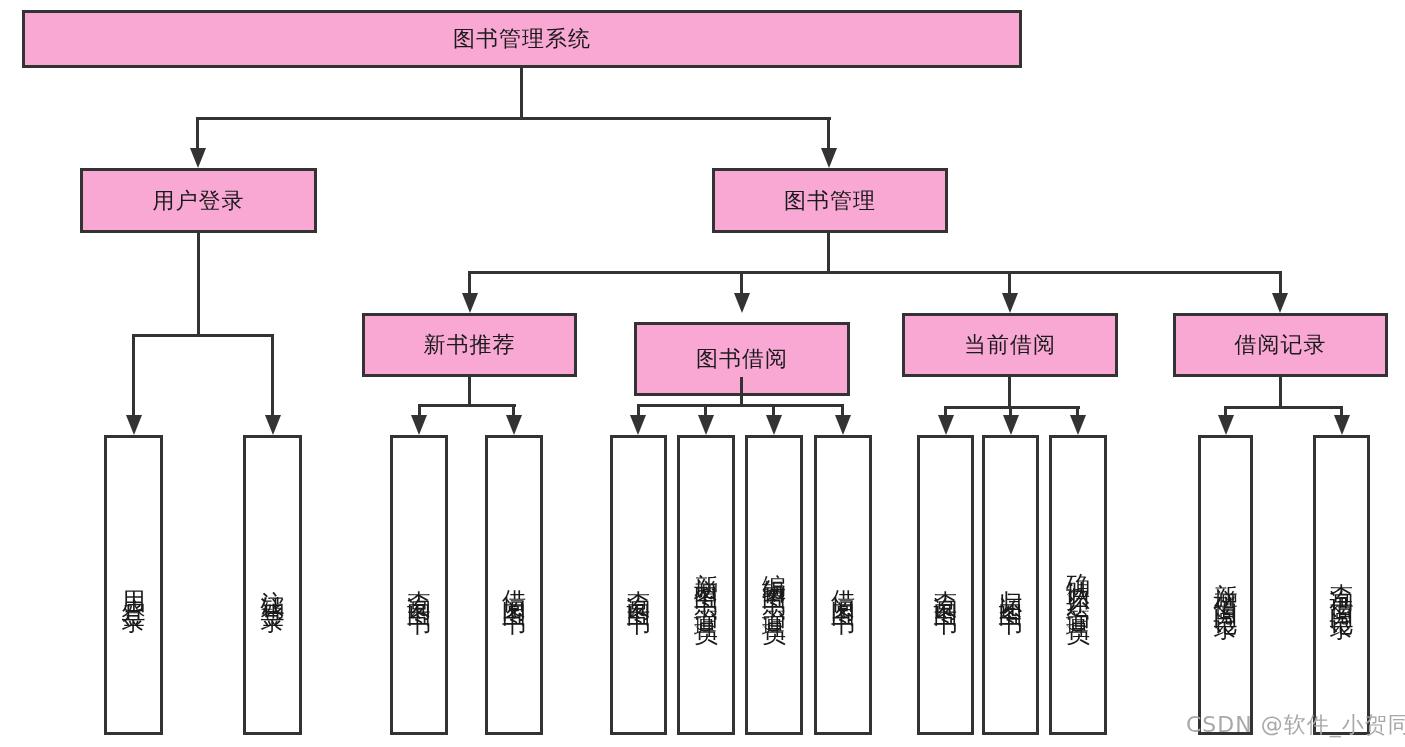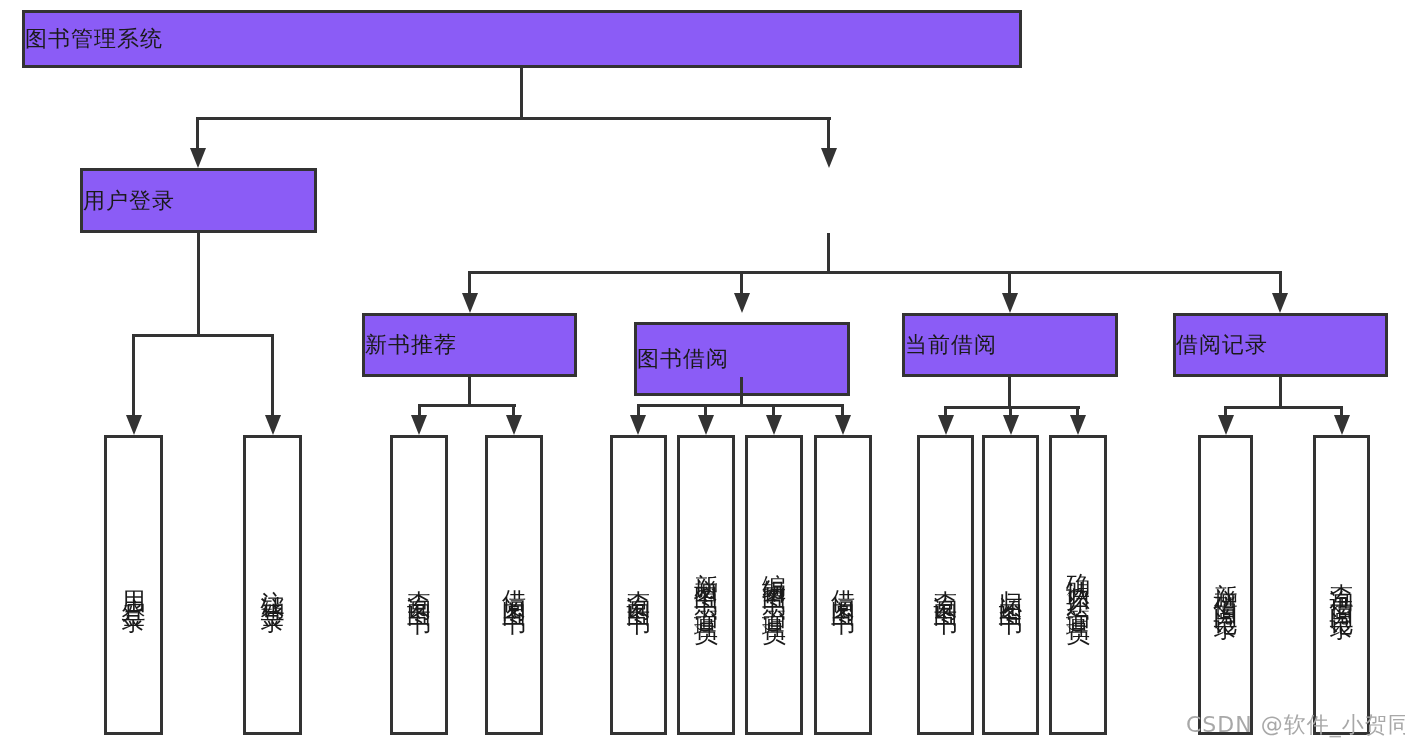--- a/index.html
+++ b/index.html
@@ -14,22 +14,22 @@
     width:1405px;height:747px;
     background:var(--bg);
     font-family:"DejaVu Sans","Liberation Sans",sans-serif;
     color:var(--text);
     overflow:hidden;
   }
   .node{
     position:absolute;
     box-sizing:border-box;
     border:3px solid var(--line);
-    background:#8b5cf6;
-    display:flex;align-items:center;justify-content:flex-start;
+    background:#f9a8d4;
+    display:flex;align-items:center;justify-content:center;
     font-size:22px;
     letter-spacing:1px;
     color:var(--text);
   }
   .leaf{
     position:absolute;
     box-sizing:border-box;
     border:3px solid var(--line);
     background:#fff;
     top:435px;height:300px;
@@ -73,20 +73,23 @@
 
   <div class="vline" style="left:520px;top:68px;height:52px;"></div>
   <div class="hline" style="left:197px;top:117px;width:634px;"></div>
   <div class="vline" style="left:196px;top:117px;height:33px;"></div>
   <div class="arrow" style="left:190px;top:148px;"></div>
   <div class="vline" style="left:827px;top:117px;height:33px;"></div>
   <div class="arrow" style="left:821px;top:148px;"></div>
 
   <div class="node" style="left:80px;top:168px;width:237px;height:65px;">
     <span>用户登录</span>
+  </div>
+  <div class="node" style="left:712px;top:168px;width:236px;height:65px;">
+    <span>图书管理</span>
   </div>
 
   <div class="vline" style="left:197px;top:233px;height:103px;"></div>
   <div class="hline" style="left:132px;top:334px;width:142px;"></div>
   <div class="vline" style="left:132px;top:334px;height:82px;"></div>
   <div class="arrow" style="left:126px;top:415px;"></div>
   <div class="vline" style="left:271px;top:334px;height:82px;"></div>
   <div class="arrow" style="left:265px;top:415px;"></div>
 
   <div class="vline" style="left:827px;top:233px;height:41px;"></div>

